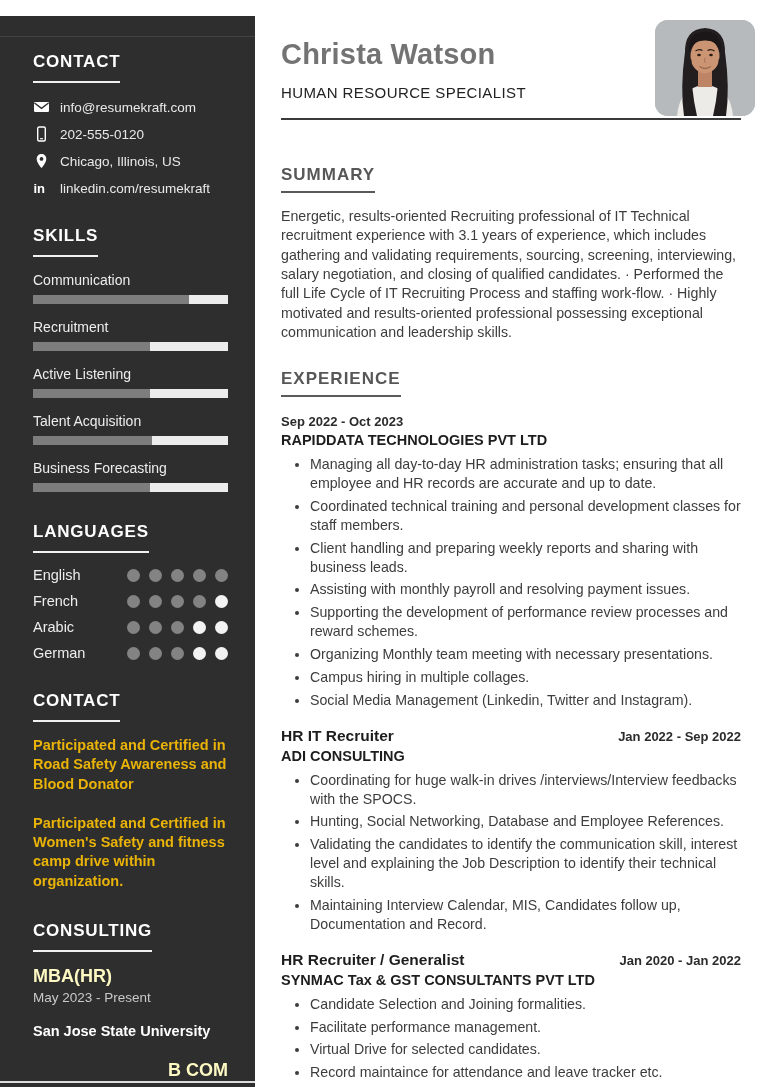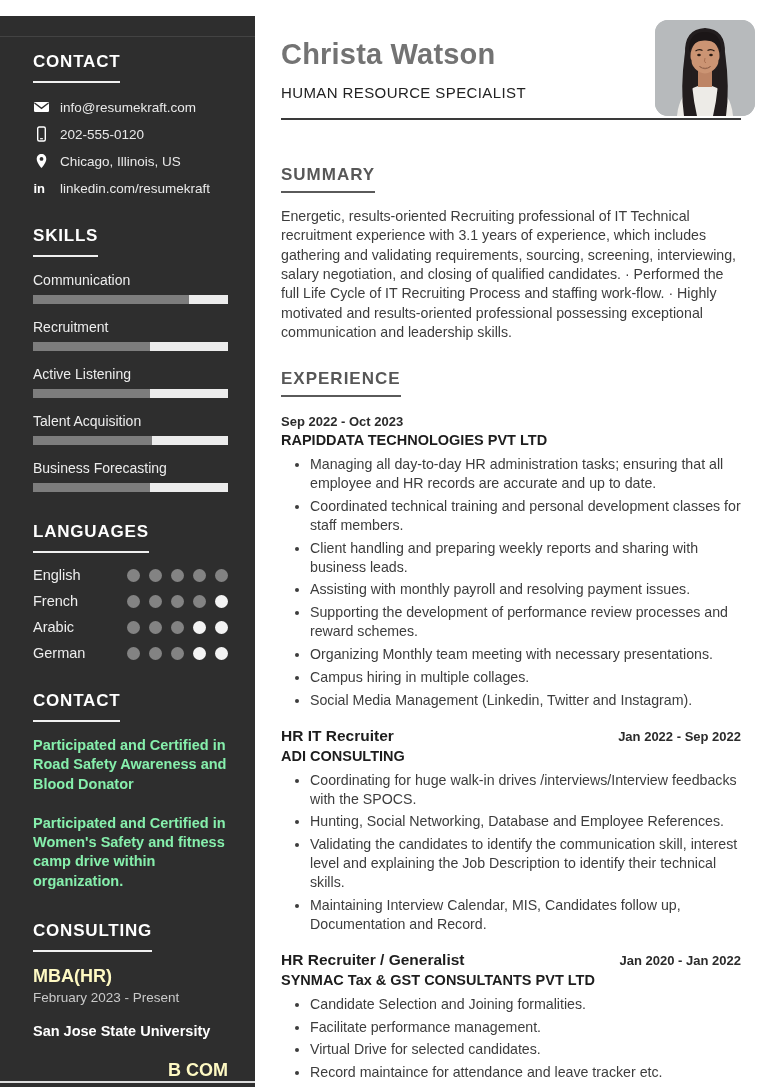--- a/index.html
+++ b/index.html
@@ -34,21 +34,21 @@
   .bar { width:195px; height:9px; background:#ececec; }
   .bar-fill { height:9px; background:#7d7d7d; }
 
   .langs { margin-top:14px; }
   .lang-row { display:flex; align-items:center; margin-bottom:10px; }
   .lang-name { font-size:14.5px; color:#ededed; flex:1; }
   .dots { display:flex; gap:9px; }
   .dot { width:13px; height:13px; border-radius:50%; background:#f3f3f3; }
   .dot.filled { background:#838383; }
 
-  .award { font-size:14.5px; font-weight:bold; color:#86efac; line-height:1.33; margin-top:14px; }
+  .award { font-size:14.5px; font-weight:bold; color:#eab308; line-height:1.33; margin-top:14px; }
   .award + .award { margin-top:20px; }
 
   .edu { margin-top:14px; }
   .edu + .edu { margin-top:21px;text-align:right; }
   .edu-degree { font-size:18px; font-weight:bold; color:#fef9c3; }
   .edu-dates { font-size:13.5px; color:#c9c9c9; margin-top:3px; }
   .edu-school { font-size:14.5px; font-weight:bold; color:#ffffff; margin-top:18px; }
 
   
   .main { position:absolute; left:255px; top:0; width:513px; padding:38px 27px 0 26px; }
@@ -213,21 +213,21 @@
           <p class="award">Participated and Certified in Road Safety Awareness and Blood Donator</p>
           <p class="award">Participated and Certified in Women's Safety and fitness camp drive within organization.</p>
         </div>
     </section>
 
     <section class="side-section">
       <h2 class="side-h">CONSULTING</h2>
       <div id="edu-list">
           <div class="edu">
             <div class="edu-degree">MBA(HR)</div>
-            <div class="edu-dates">February 2023 - Present</div>
+            <div class="edu-dates">May 2023 - Present</div>
             <div class="edu-school">San Jose State University</div>
           </div>
           <div class="edu">
             <div class="edu-degree">B COM</div>
             <div class="edu-dates">Sep 2017 - Oct 2020</div>
             <div class="edu-school">Northeastern University</div>
           </div>
         </div>
     </section>
 

